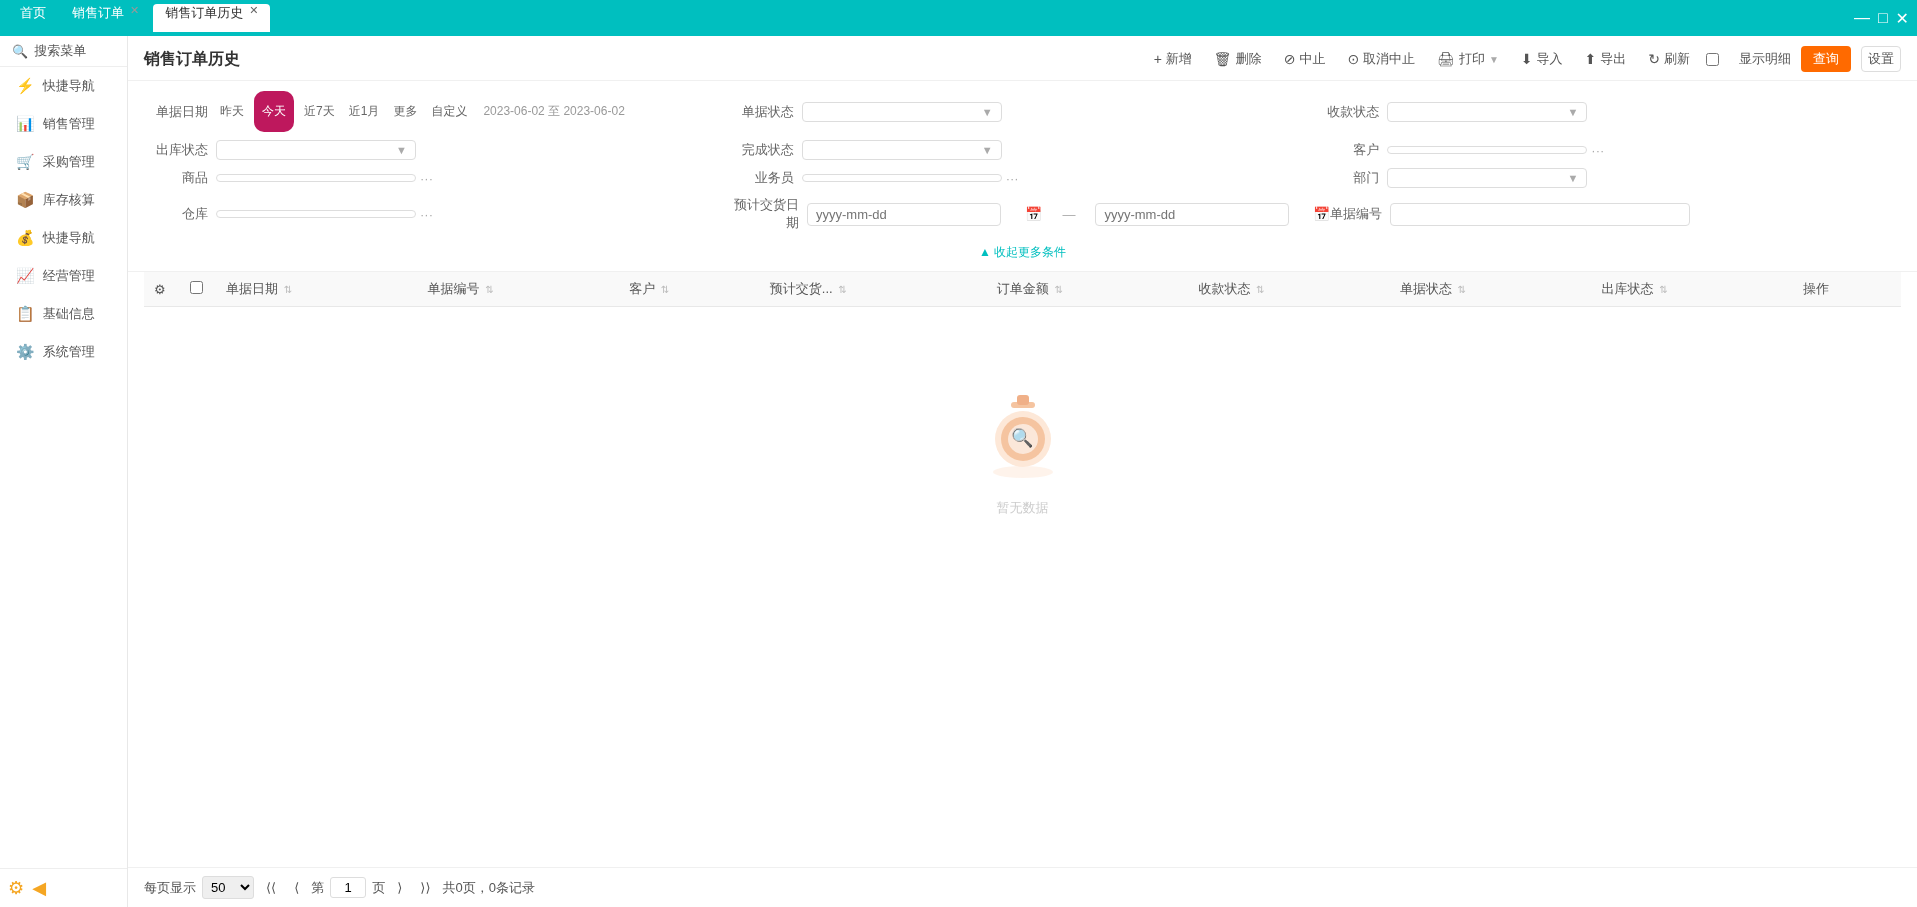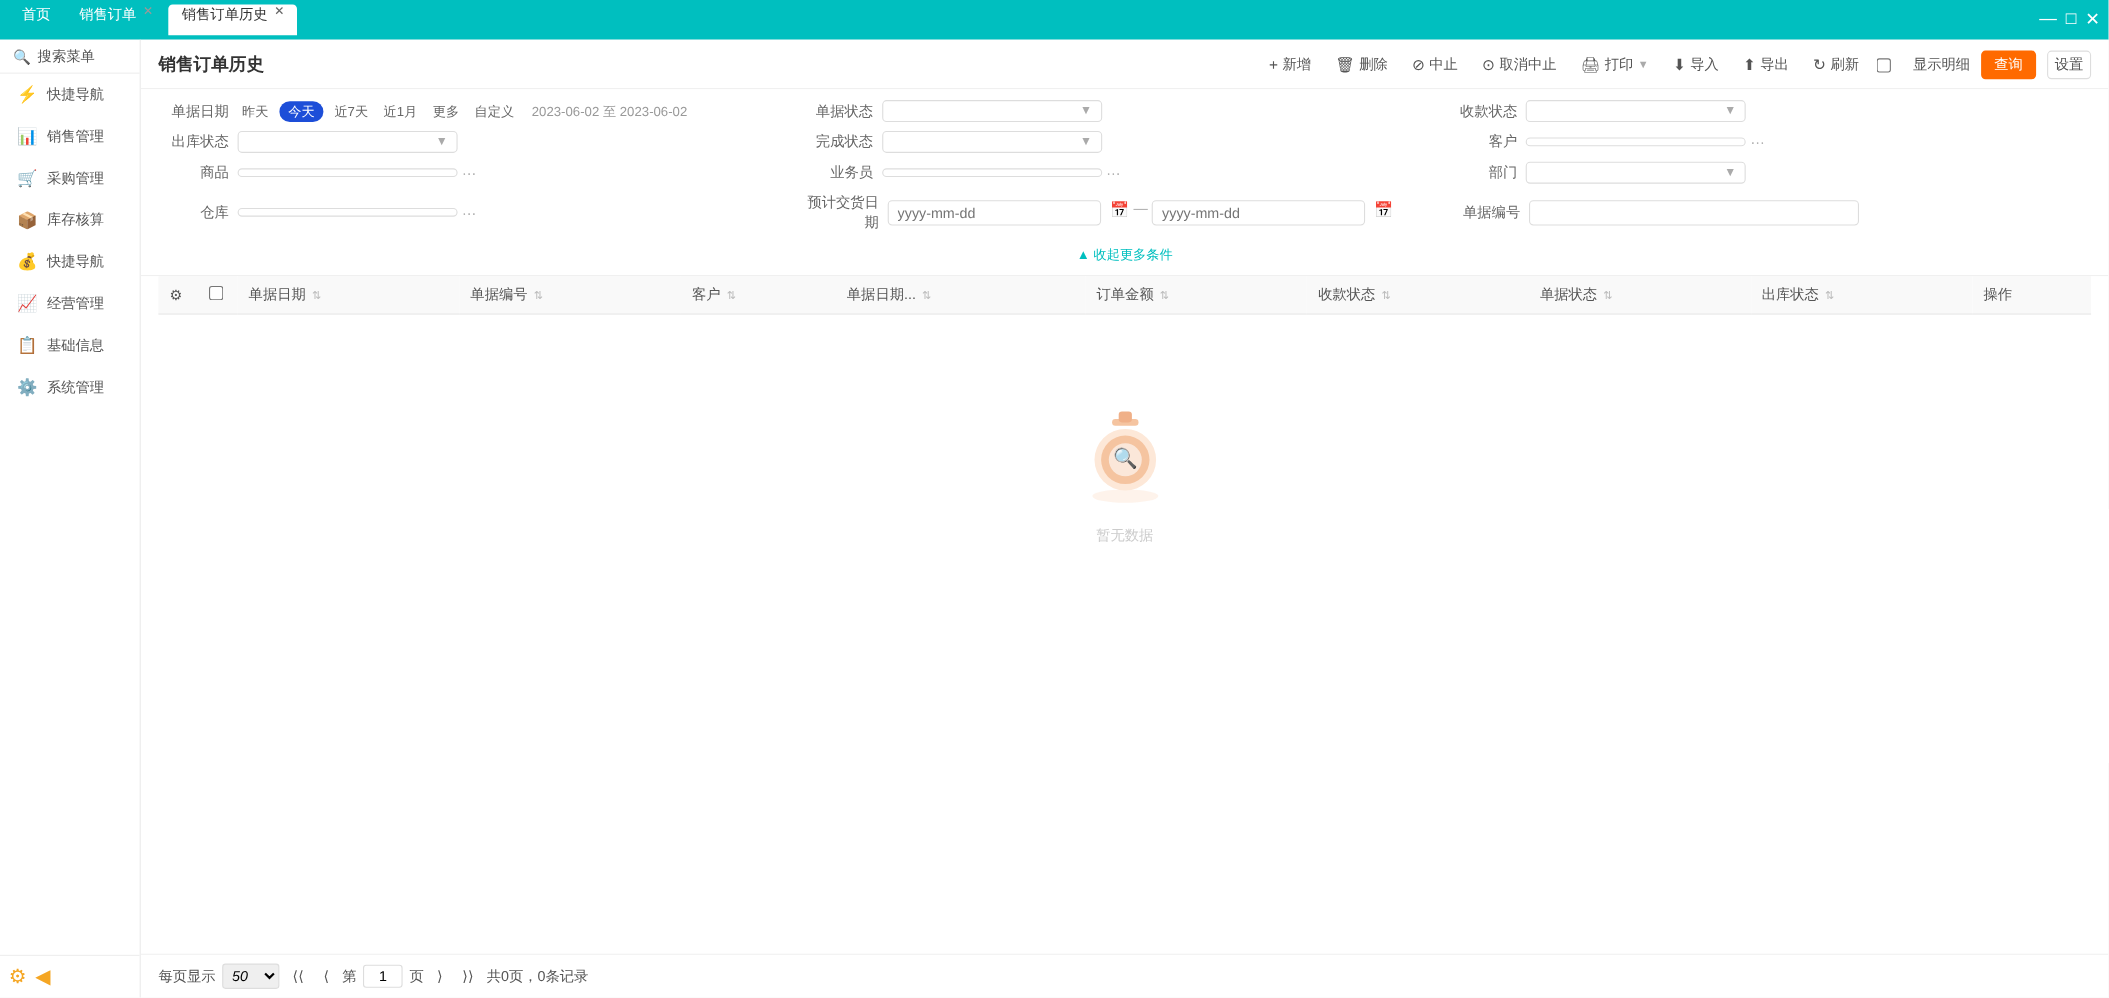--- a/index.html
+++ b/index.html
@@ -173,24 +173,24 @@
       flex-wrap: wrap;
     }
     .date-shortcut {
       cursor: pointer;
       color: #666;
       font-size: 12px;
       padding: 1px 4px;
       border-radius: 3px;
     }
     .date-shortcut.active {
-      background: #1d4ed8;
+      background: #be185d;
       color: #fff;
       border-radius: 10px;
-      padding: 1px 8px;
+      padding: 12px 8px;
     }
     .date-range {
       color: #999;
       font-size: 12px;
       margin-left: 6px;
     }
     .select-field {
       display: flex;
       align-items: center;
       border: 1px solid #ddd;
@@ -213,22 +213,22 @@
       outline: none;
     }
     .more-btn {
       color: #aaa;
       cursor: pointer;
       font-size: 13px;
       margin-left: 4px;
     }
     .date-input-group {
       display: flex;
-      align-items: flex-start;
-      gap: 4px;
+      align-items: center;
+      gap: 20px;
     }
     .date-input {
       border: 1px solid #ddd;
       border-radius: 4px;
       padding: 3px 8px;
       background: #fff;
       min-width: 120px;
       color: #aaa;
       font-size: 13px;
       outline: none;
@@ -290,21 +290,20 @@
       gap: 6px;
       font-size: 13px;
       color: #555;
       flex-shrink: 0;
     }
     .pagination .page-size-select {
       border: 1px solid #ddd;
       border-radius: 3px;
       padding: 2px 4px;
       font-size: 13px;
-      font-style: italic;
     }
     .pagination .page-btn {
       cursor: pointer;
       color: #555;
       padding: 2px 6px;
       border-radius: 3px;
     }
     .pagination .page-input {
       border: 1px solid #ddd;
       border-radius: 3px;
@@ -574,21 +573,21 @@
             </th>
             <th>
               <span>单据编号</span>
               <span class="sort-icons">⇅</span>
             </th>
             <th>
               <span>客户</span>
               <span class="sort-icons">⇅</span>
             </th>
             <th>
-              <span>单据日期...</span>
+              <span>预计交货...</span>
               <span class="sort-icons">⇅</span>
             </th>
             <th>
               <span>订单金额</span>
               <span class="sort-icons">⇅</span>
             </th>
             <th>
               <span>收款状态</span>
               <span class="sort-icons">⇅</span>
             </th>

